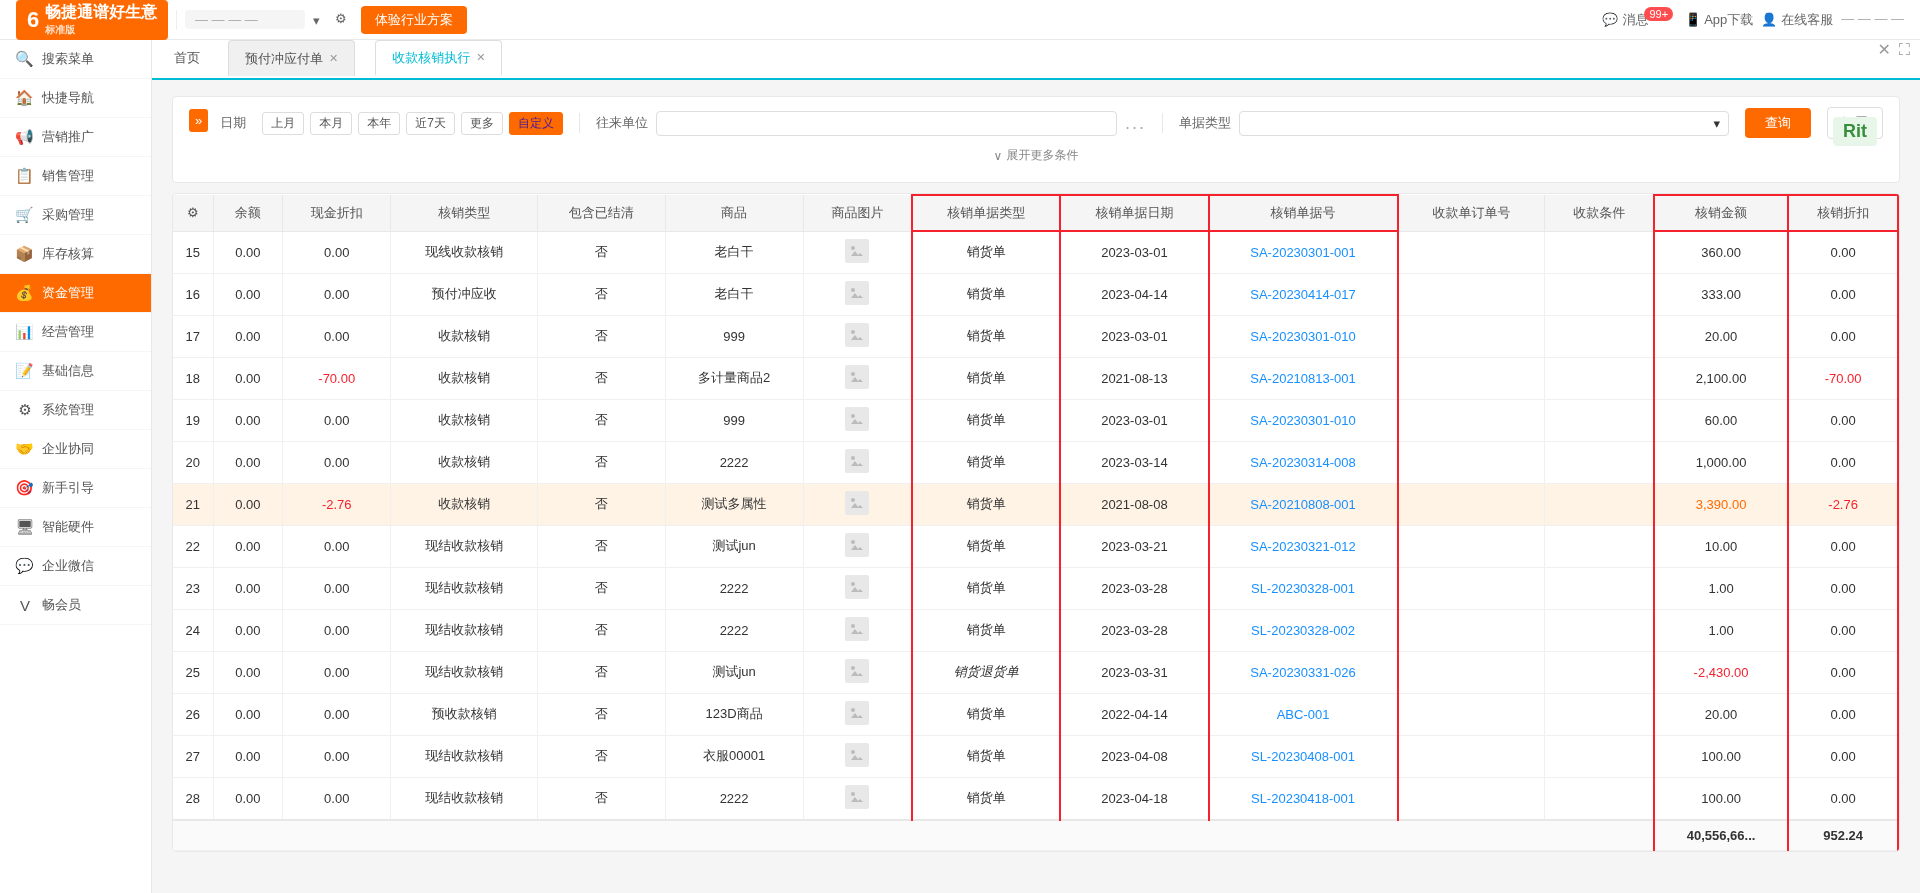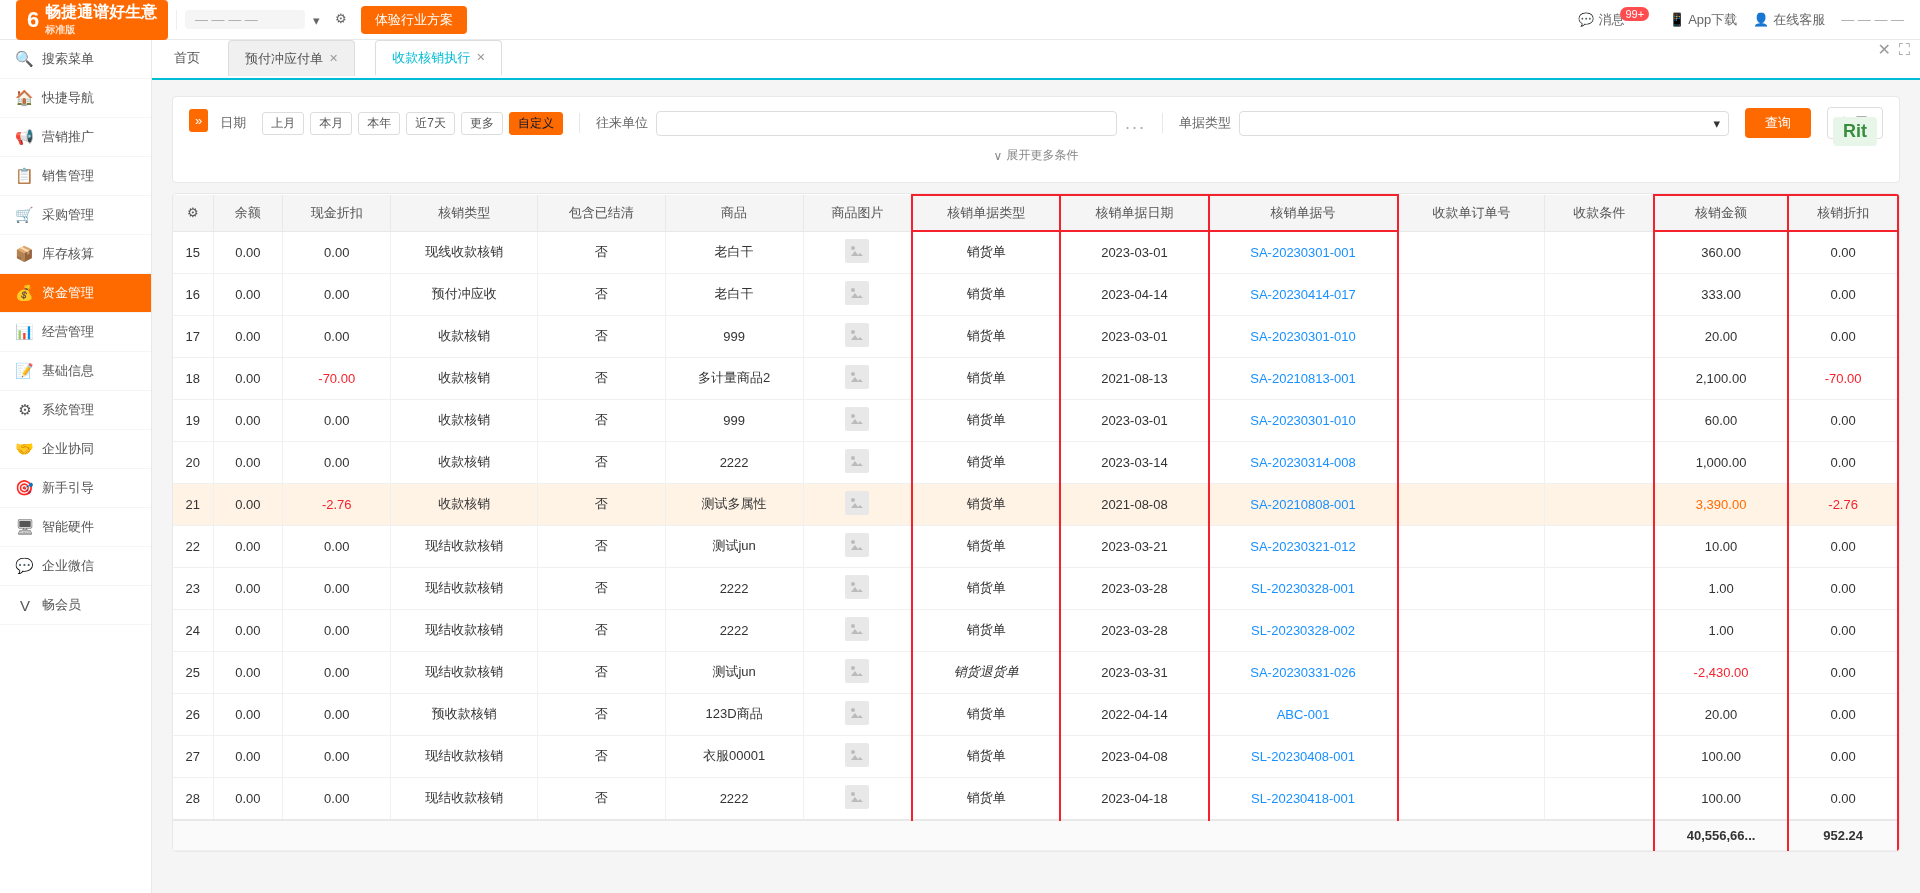--- a/index.html
+++ b/index.html
@@ -21,21 +21,21 @@
     .top-bar-gear { width: 18px; height: 18px; cursor: pointer; color: #666; }
     .btn-orange {
       background: #ff6a00;
       color: #fff;
       border: none;
       border-radius: 4px;
       padding: 5px 14px;
       font-size: 13px;
       cursor: pointer;
     }
-    .top-bar-right { display: flex; align-items: center; gap: 16px; font-size: 13px; color: #666; }
+    .top-bar-right { display: flex; gap: 8px; font-size: 13px; color: #666; }
     .badge-red { background: #ff4d4f; color: #fff; border-radius: 10px; padding: 1px 5px; font-size: 11px; position: relative; top: -6px; left: -4px; }
 
     
     .layout { display: flex; height: calc(893px - 40px); }
     .sidebar {
       width: 152px;
       background: #fff;
       border-right: 1px solid #e8e8e8;
       display: flex;
       flex-direction: column;
@@ -165,21 +165,21 @@
       padding: 2px 8px;
       border: 1px solid #ddd;
       border-radius: 3px;
       cursor: pointer;
       font-size: 12px;
       color: #555;
       background: #fff;
     }
     .filter-date-btn.custom {
       background: #ff6a00;
-      color: #0f172a;
+      color: #4c1d95;
       border-color: #ff6a00;
     }
     .filter-date-sub { font-size: 12px; color: #ff6a00; margin-top: 2px; }
     .filter-divider { width: 1px; height: 20px; background: #e8e8e8; }
     .filter-field {
       display: flex;
       align-items: center;
       gap: 8px;
       flex: 1;
       min-width: 200px;

